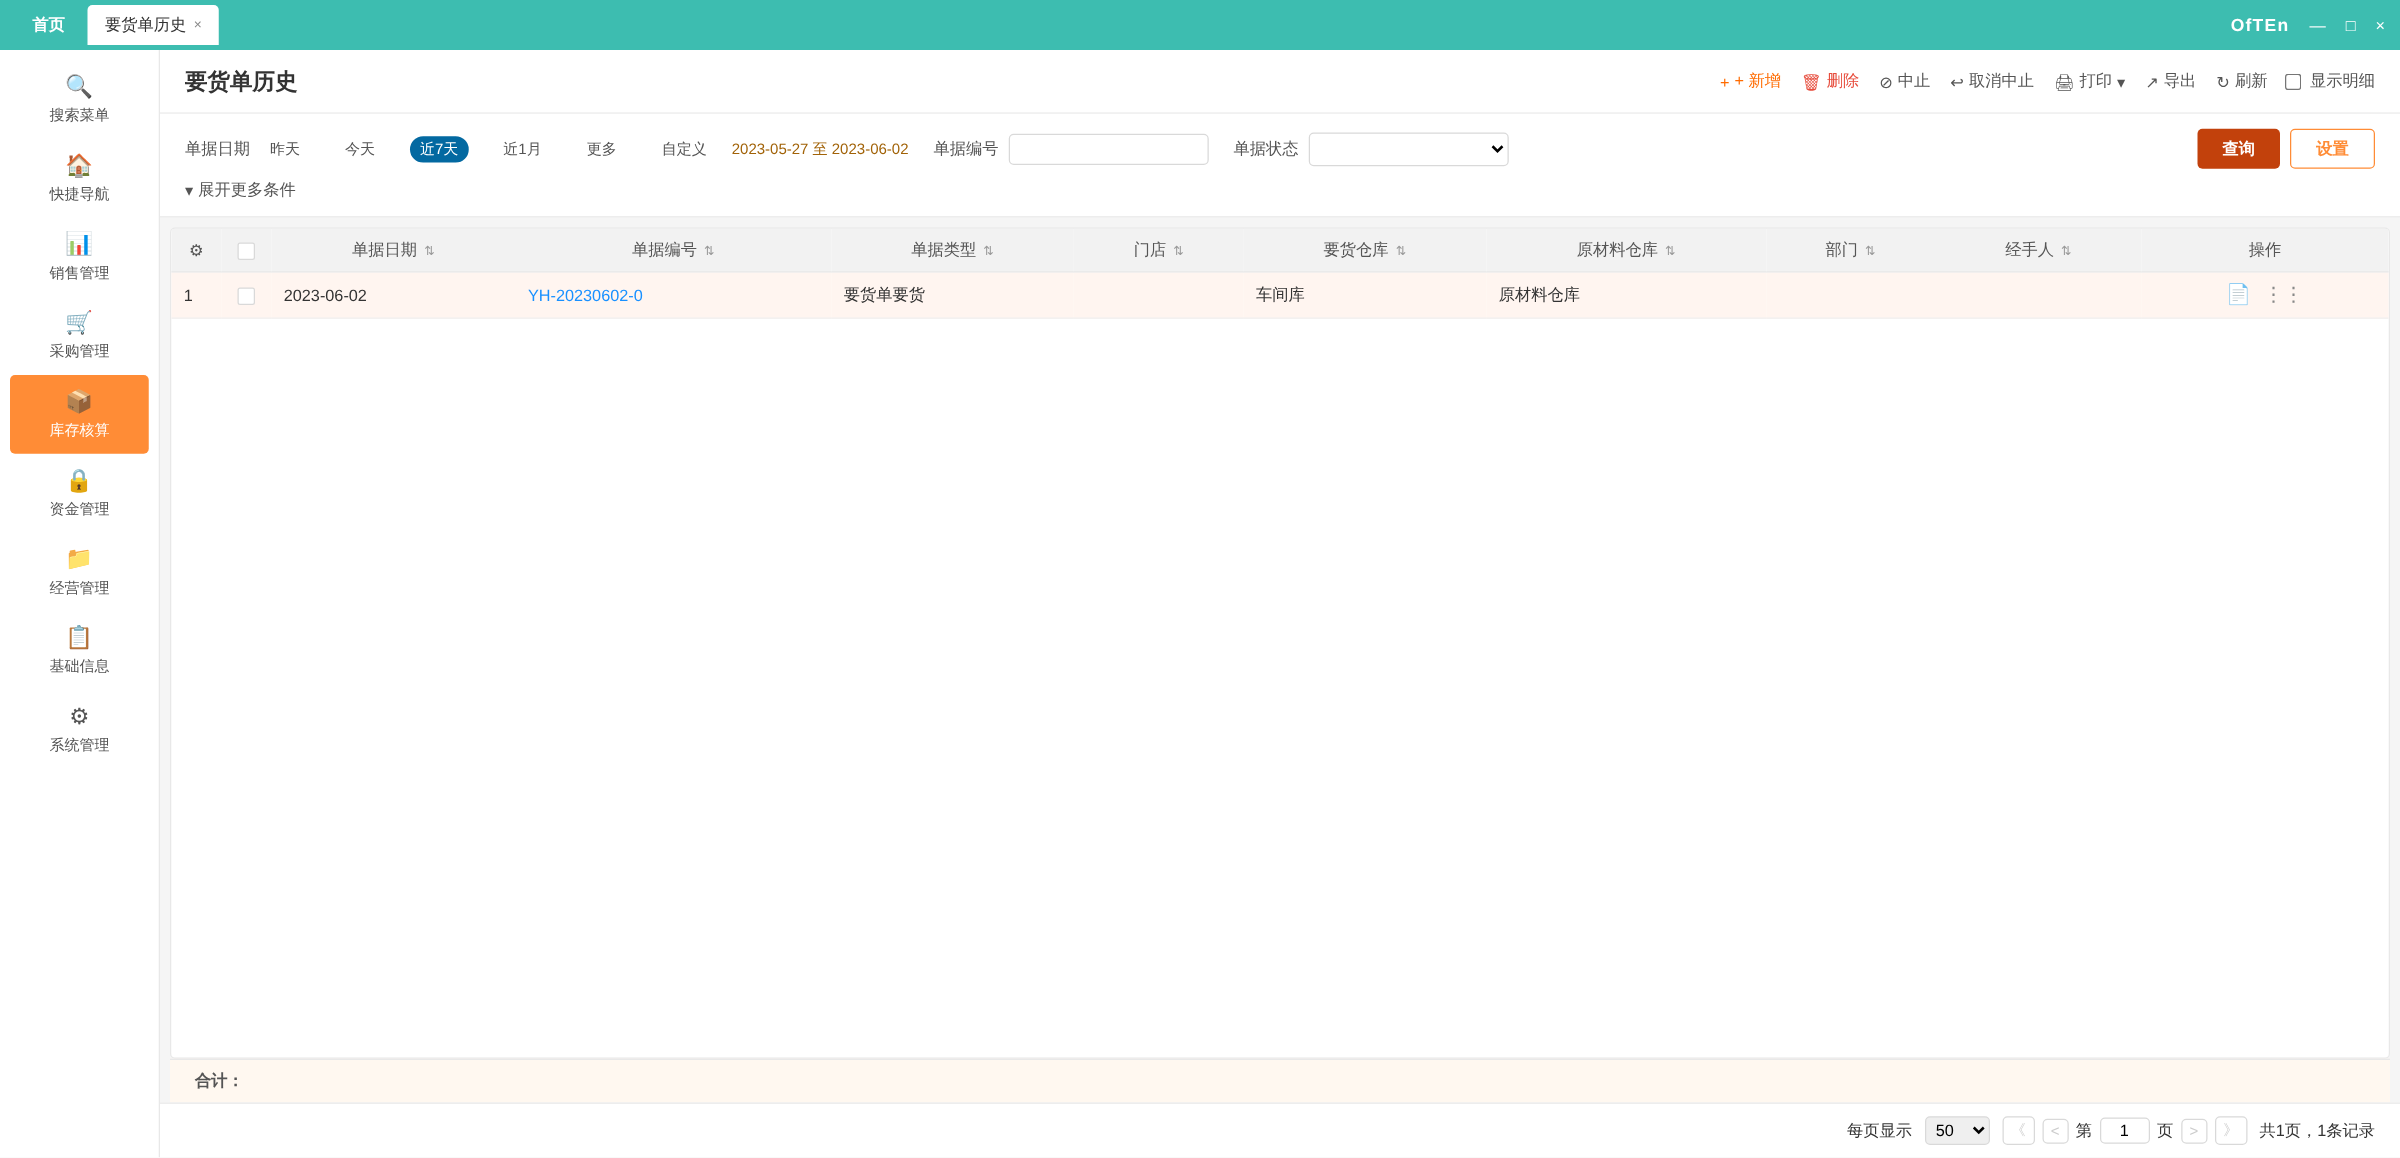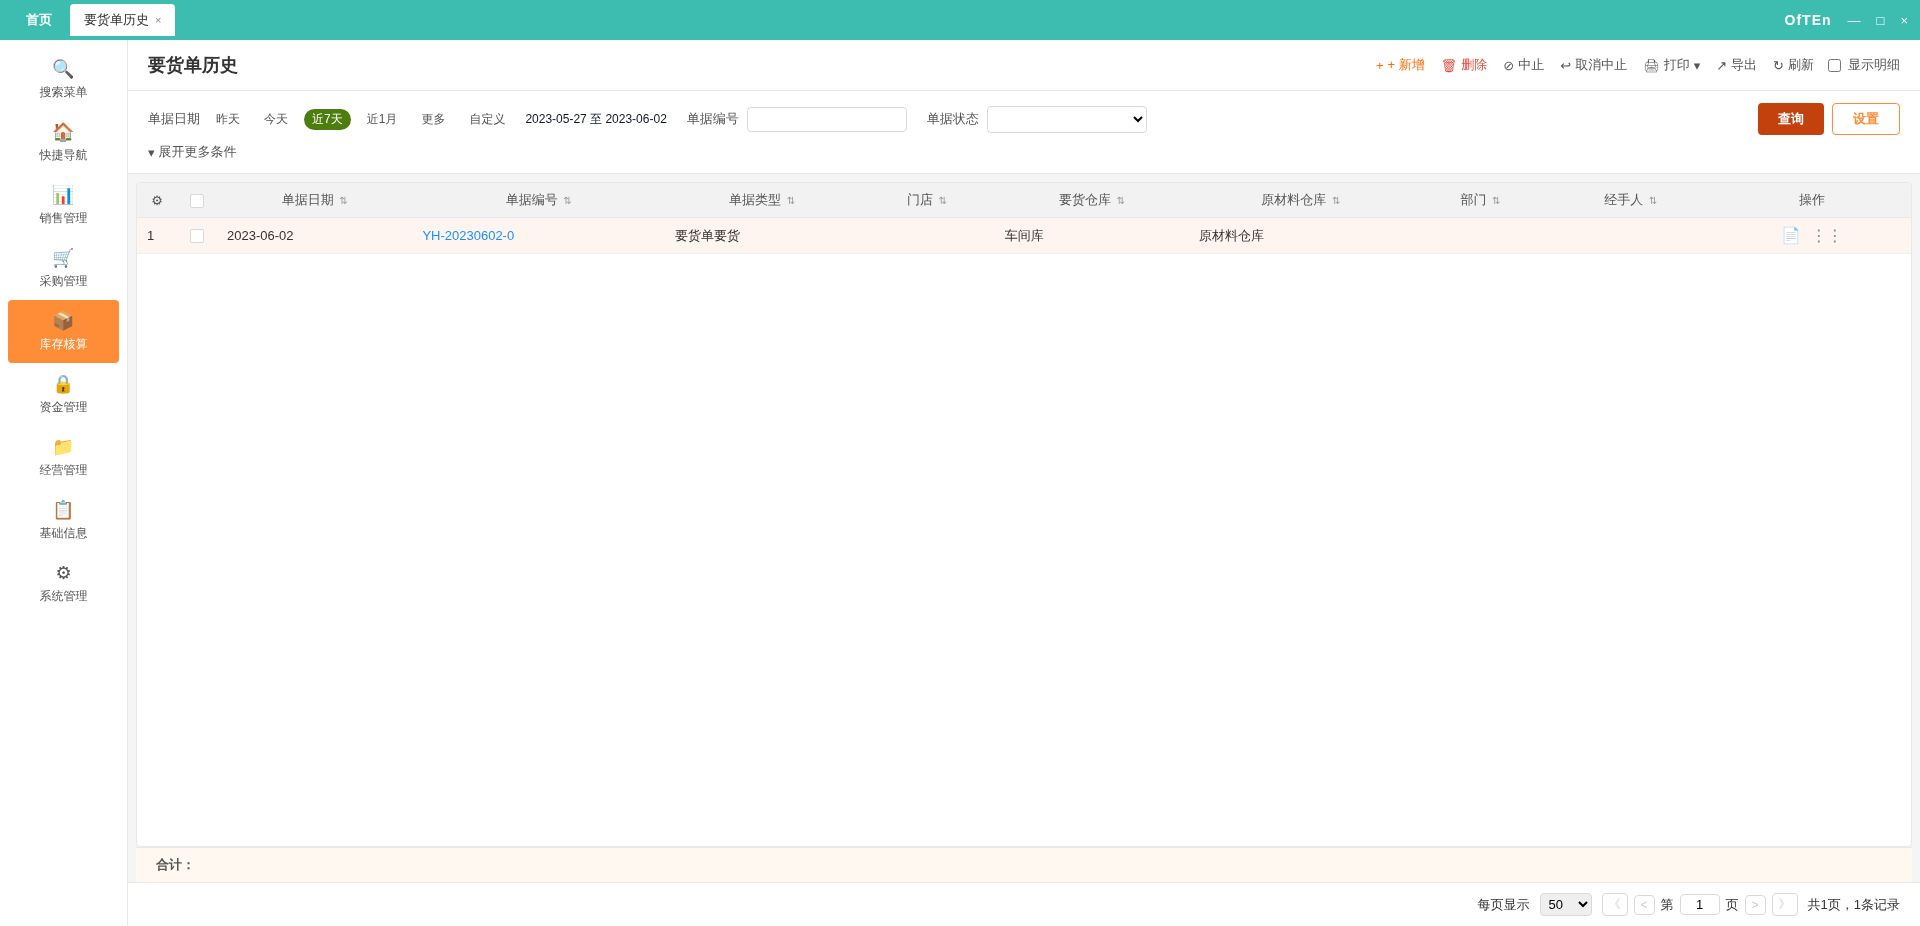--- a/index.html
+++ b/index.html
@@ -85,27 +85,27 @@
 
     
     .filter-area {
       background: #fff;
       padding: 12px 20px;
       border-bottom: 1px solid #e8e8e8;
     }
     .filter-row { display: flex; align-items: center; gap: 20px; flex-wrap: wrap; }
     .filter-item { display: flex; align-items: center; gap: 8px; }
     .filter-label { color: #555; font-size: 13px; white-space: nowrap; }
-    .filter-date-options { display: flex; gap: 8px; align-items: center; }
+    .filter-date-options { display: flex; gap: 20px; align-items: center; }
     .date-option {
       padding: 2px 8px; border-radius: 12px; cursor: pointer;
       font-size: 12px; color: #555;
     }
-    .date-option.active { background: #4d7c0f; color: #fff; }
-    .date-range { font-size: 12px; color: #0f172a; margin-left: 4px; }
+    .date-option.active { background: #0369a1; color: #fff; }
+    .date-range { font-size: 12px; color: #a16207; margin-left: 4px; }
     .filter-input {
       border: 1px solid #d9d9d9; border-radius: 4px; padding: 4px 8px;
       width: 160px; font-size: 13px; outline: none;
     }
     .filter-select {
       border: 1px solid #d9d9d9; border-radius: 4px; padding: 4px 8px;
       font-size: 13px; outline: none; width: 160px; background: #fff;
     }
     .expand-more {
       display: flex; align-items: center; gap: 4px;

